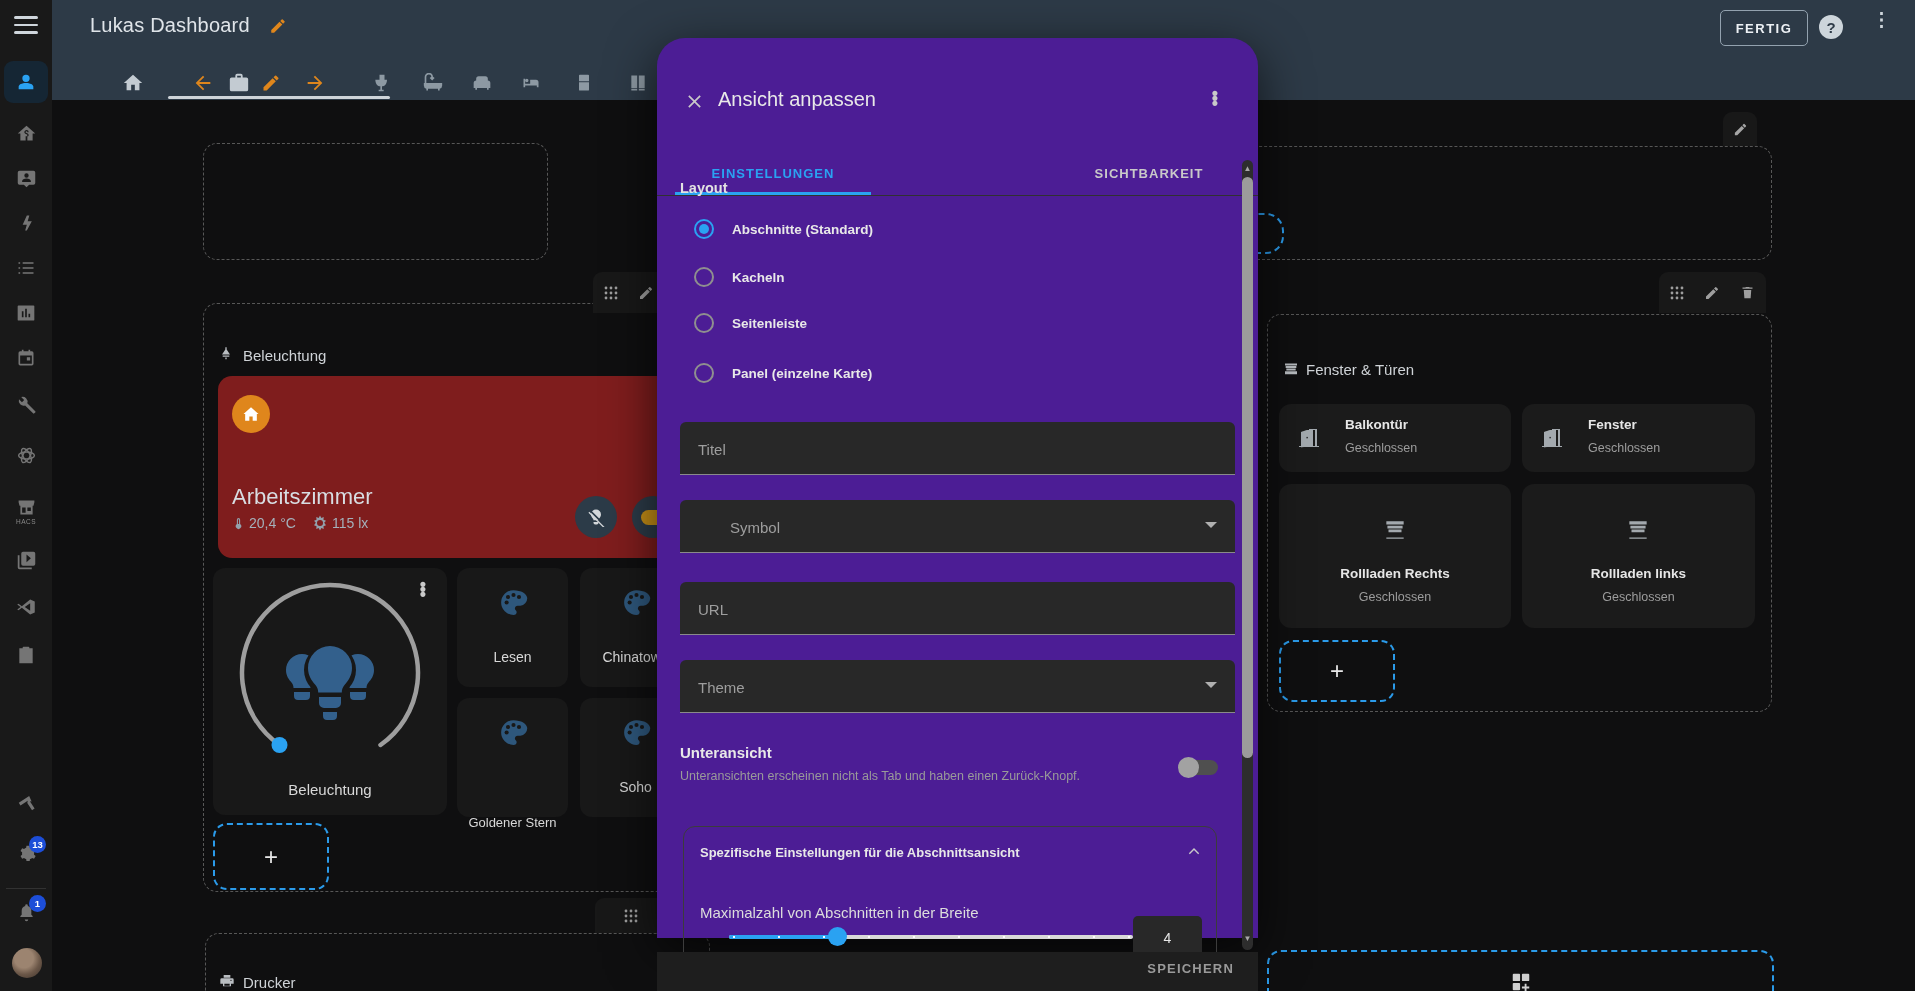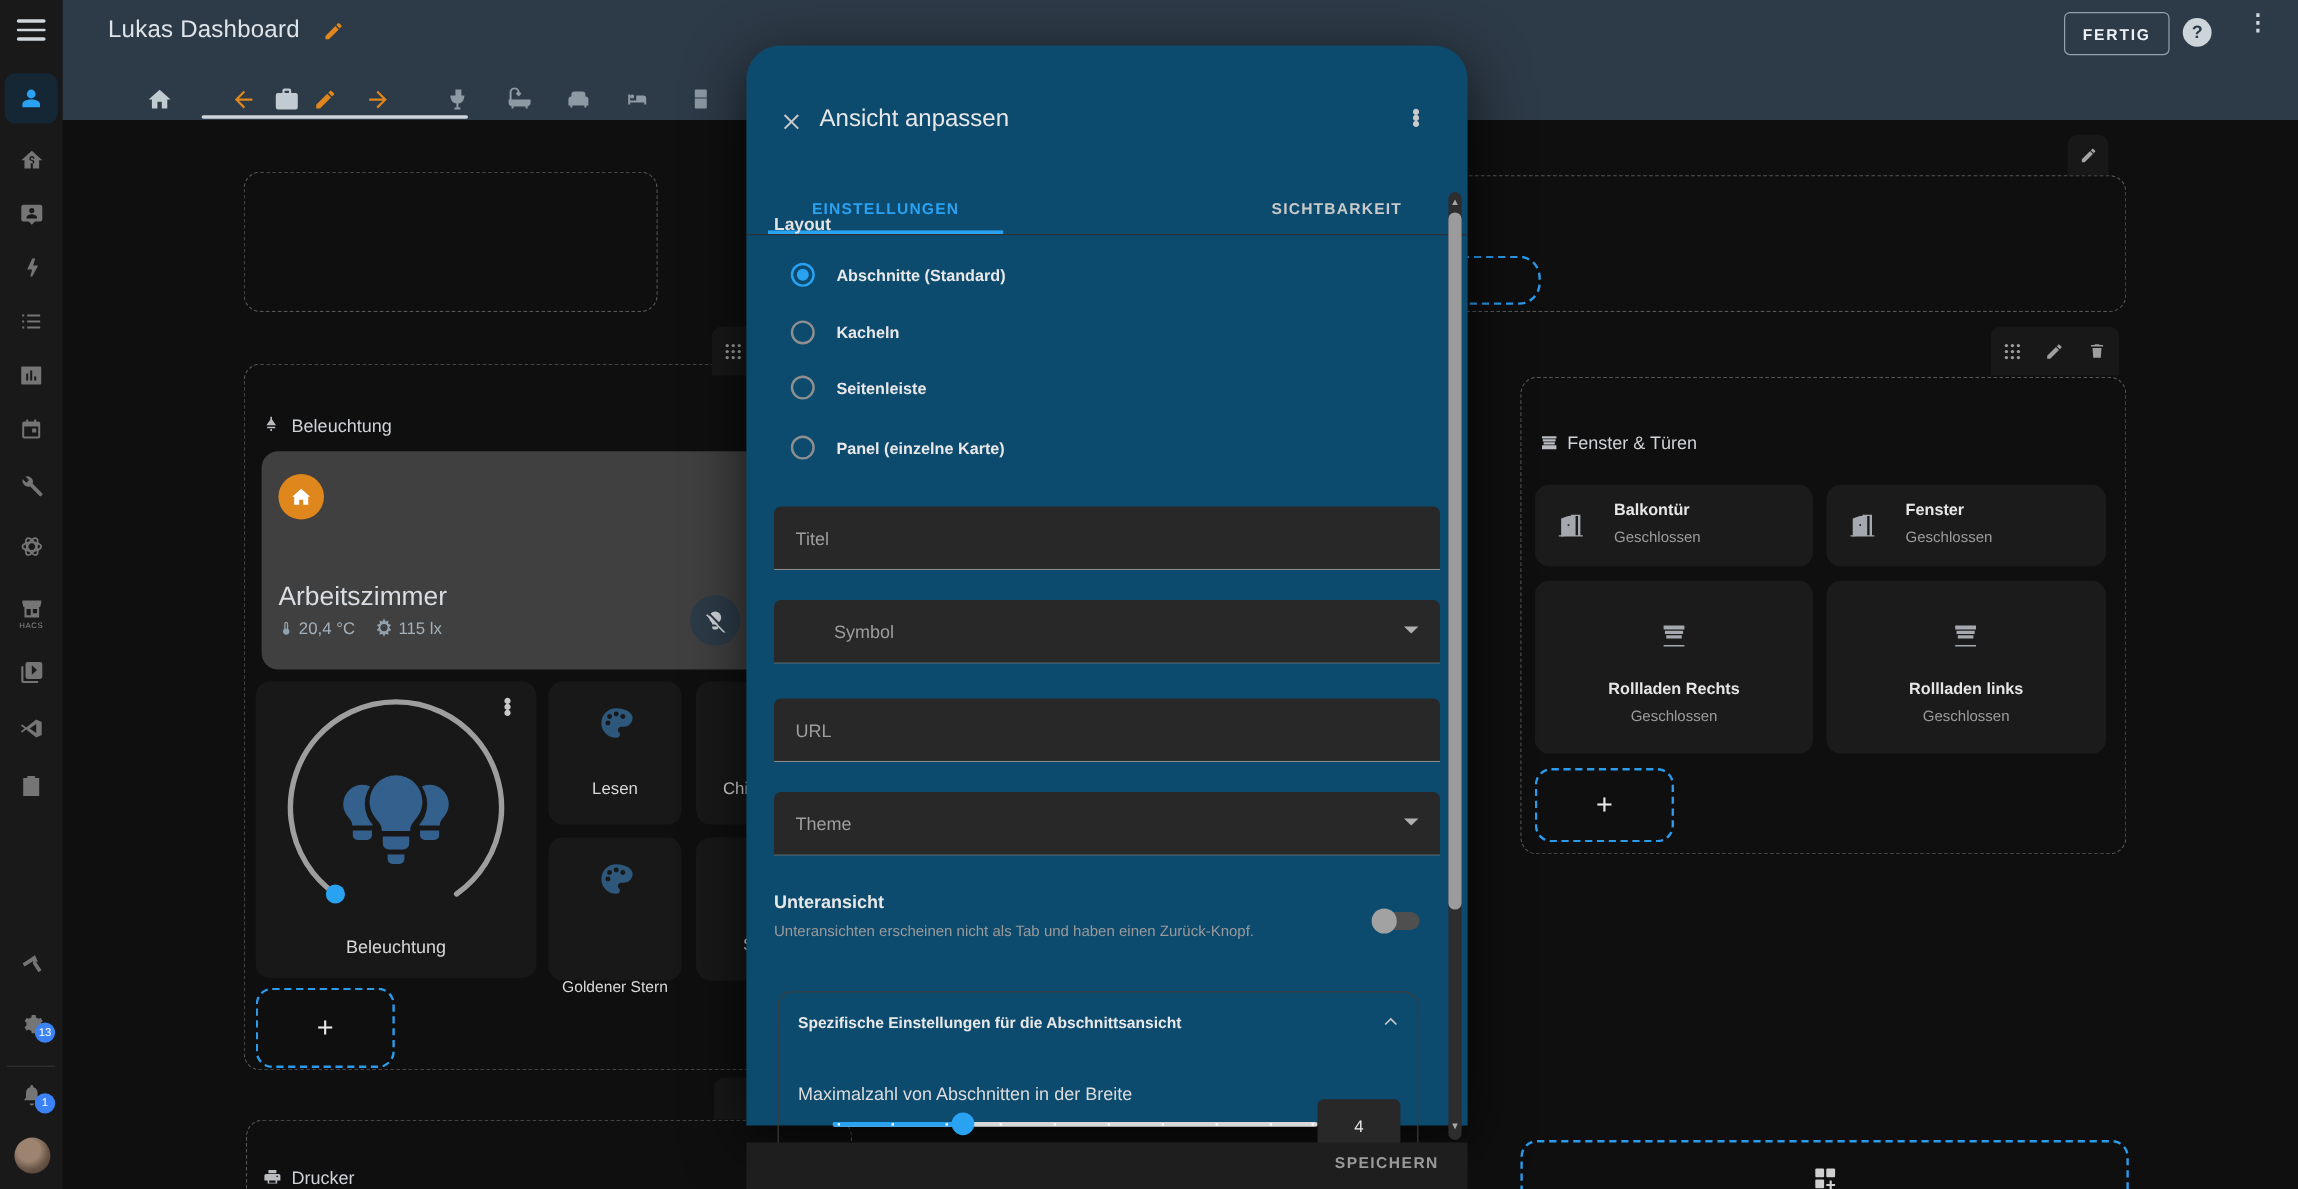--- a/index.html
+++ b/index.html
@@ -15,39 +15,39 @@
     color:#edf1f5;font-size:13px;font-weight:bold;letter-spacing:1.5px;display:flex;align-items:center;justify-content:center;}
   .helpbtn{left:1819px;top:15px;width:24px;height:24px;border-radius:50%;background:#cdd5db;color:#2d3a47;
     font-weight:bold;font-size:15px;display:flex;align-items:center;justify-content:center;}
   .kebab{color:#cfd6dc;font-size:19px;font-weight:bold;line-height:6px;text-align:center;}
   .tabicon{top:70px;width:26px;height:26px;}
   .tabline{left:168px;top:96px;width:222px;height:3px;background:#ced4d9;border-radius:2px;}
   
   .sidebar{left:0;top:0;width:52px;height:991px;background:#191919;}
   .sideactive{left:4px;top:61px;width:44px;height:42px;background:#152634;border-radius:9px;}
   .sicon{left:15px;width:22px;height:22px;}
-  .badge{width:17px;height:17px;border-radius:50%;background:#3b82f6;color:#fff;font-size:9.5px;font-weight:normal;
-    display:flex;align-items:center;justify-content:center;margin-top:16px;}
+  .badge{width:17px;height:17px;border-radius:50%;background:#1d4ed8;color:#fff;font-size:9.5px;font-weight:bold;
+    display:flex;align-items:center;justify-content:center;}
   .hacslbl{left:9px;top:518px;width:34px;text-align:center;font-size:6.5px;color:#8a8a8a;letter-spacing:.5px;}
   .sidediv{left:6px;top:888px;width:40px;height:1px;background:#323232;}
   .avatar{left:12px;top:948px;width:30px;height:30px;border-radius:50%;
     background:radial-gradient(circle at 40% 35%,#9c8470 0 35%,#6b5748 60%,#3a3029 100%);}
   
   .dashed{border:1px dashed #575757;border-radius:14px;}
   .bluedash{border:2px dashed #2b9bea;border-radius:14px;}
   .sectitle{font-size:15px;color:#cfd3d7;}
   .toolbar{background:#181818;border-radius:9px 9px 0 0;display:flex;align-items:center;justify-content:center;gap:20px;}
   .card{background:#181818;border-radius:12px;}
   .scenelbl{position:absolute;left:0;width:100%;text-align:center;font-size:14px;color:#d8d8d8;white-space:nowrap;overflow:hidden;}
   .fcard{background:#1b1b1b;border-radius:12px;}
   .fname{font-size:13.5px;font-weight:bold;color:#e6e6e6;}
   .fstate{font-size:12.5px;color:#9c9c9c;}
   .plusbtn{color:#e8e8e8;font-size:24px;font-weight:300;display:flex;align-items:center;justify-content:center;}
   
-  .dialog{left:622px;top:38px;width:601px;height:900px;background:#0c4a6e;border-radius:28px 28px 0 0;
+  .dialog{left:657px;top:38px;width:601px;height:900px;background:#4c1d95;border-radius:28px 28px 0 0;
     box-shadow:0 14px 50px rgba(0,0,0,.65);}
   .dlg-title{left:61px;top:50px;font-size:20px;color:#e8e8e8;}
   .dlg-tab{top:112px;height:46px;display:flex;align-items:center;justify-content:center;
     font-size:13px;font-weight:bold;letter-spacing:1px;color:#c9c9c9;}
   .dlg-tab.active{color:#2aa2f2;}
   .tabindic{left:18px;top:154px;width:196px;height:3px;background:#2aa2f2;}
   .tabdivider{left:0;top:157px;width:601px;height:1px;background:#313131;}
   .radio{width:20px;height:20px;border-radius:50%;border:2px solid #8f8f8f;box-sizing:border-box;}
   .radio.sel{border-color:#2aa2f2;}
   .radio.sel::after{content:"";position:absolute;left:3px;top:3px;width:10px;height:10px;border-radius:50%;background:#2aa2f2;}
@@ -278,21 +278,21 @@
         </svg>
       </span>
   </div>
   <div class="abs ico" style="left:217px;top:345px;width:18px;height:18px;">
     <svg width="16" height="16" viewBox="0 0 24 24">
         <path fill="#b9bdc1" d="M11 2h2v4l5 8H6l5-8V2zM7 16h10v2H7v-2zm4 3h2v3h-2v-3z" transform="scale(1,.9)"></path>
       </svg>
     </div>
   <div class="abs sectitle" style="left:243px;top:347px;">Beleuchtung</div>
 
-  <div class="abs" style="left:218px;top:376px;width:480px;height:182px;background:#404040;border-radius:14px;">
+  <div class="abs" style="left:218px;top:376px;width:480px;height:182px;background:#7f1d1d;border-radius:14px;">
     <div class="abs ico" style="left:14px;top:19px;width:38px;height:38px;border-radius:50%;background:#df861c;">
       <svg width="20" height="20" viewBox="0 0 24 24">
           <path fill="#fff" d="M12 4 3 12h2v8h5v-5h4v5h5v-8h2L12 4z"></path>
         </svg>
       </div>
     <div class="abs" style="left:14px;top:108px;font-size:22px;color:#d8dde2;">Arbeitszimmer</div>
     <div class="abs ico" style="left:12px;top:138px;width:16px;height:18px;">
       <svg width="13" height="17" viewBox="0 0 24 24">
           <path fill="#93a1ac" d="M15 13V5a3 3 0 0 0-6 0v8a5 5 0 1 0 6 0zm-4-8a1 1 0 0 1 2 0v8h-2V5z"></path>
         </svg>

